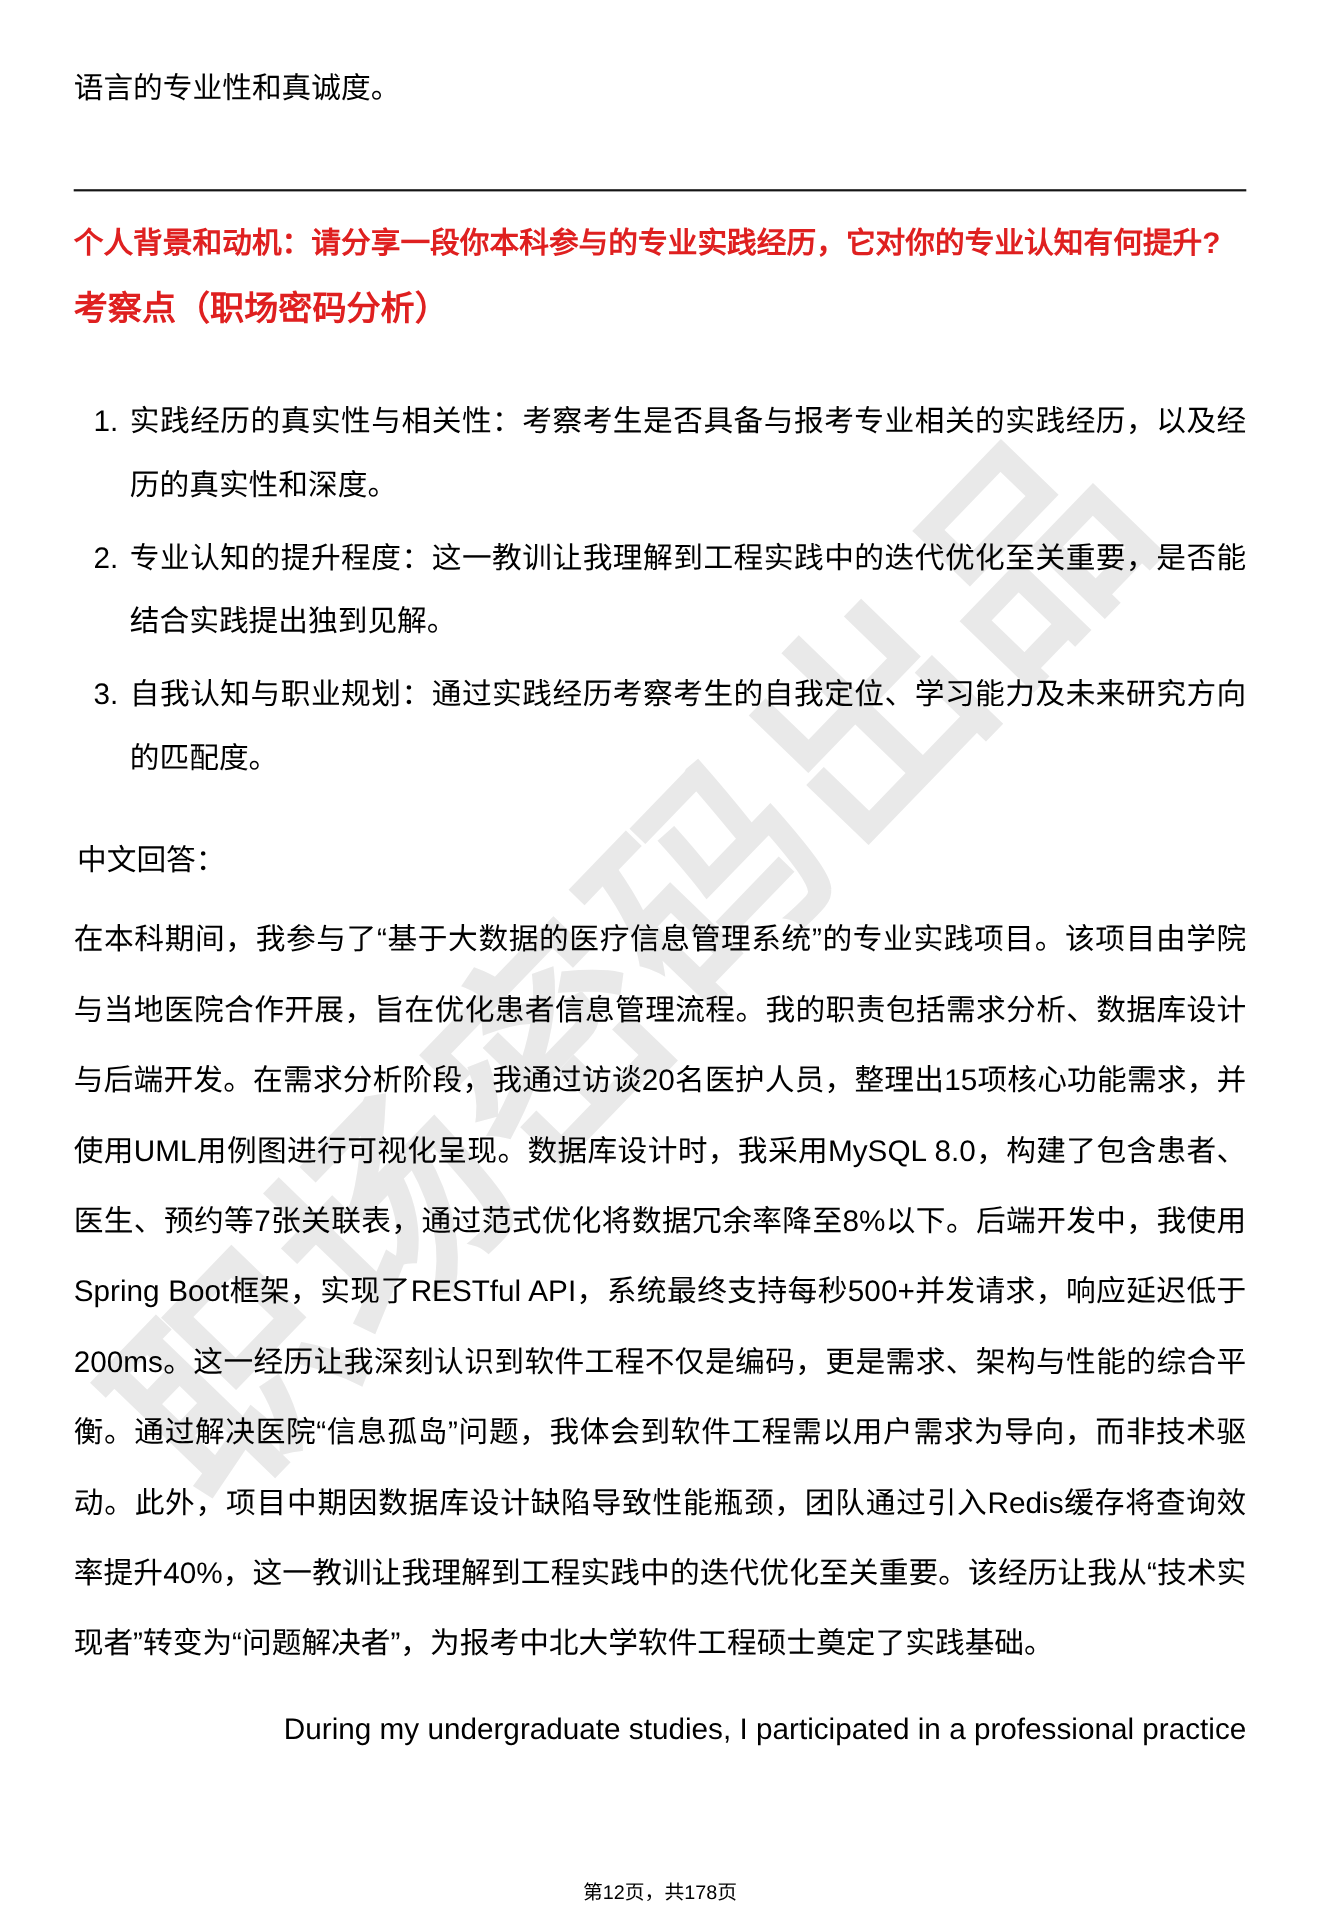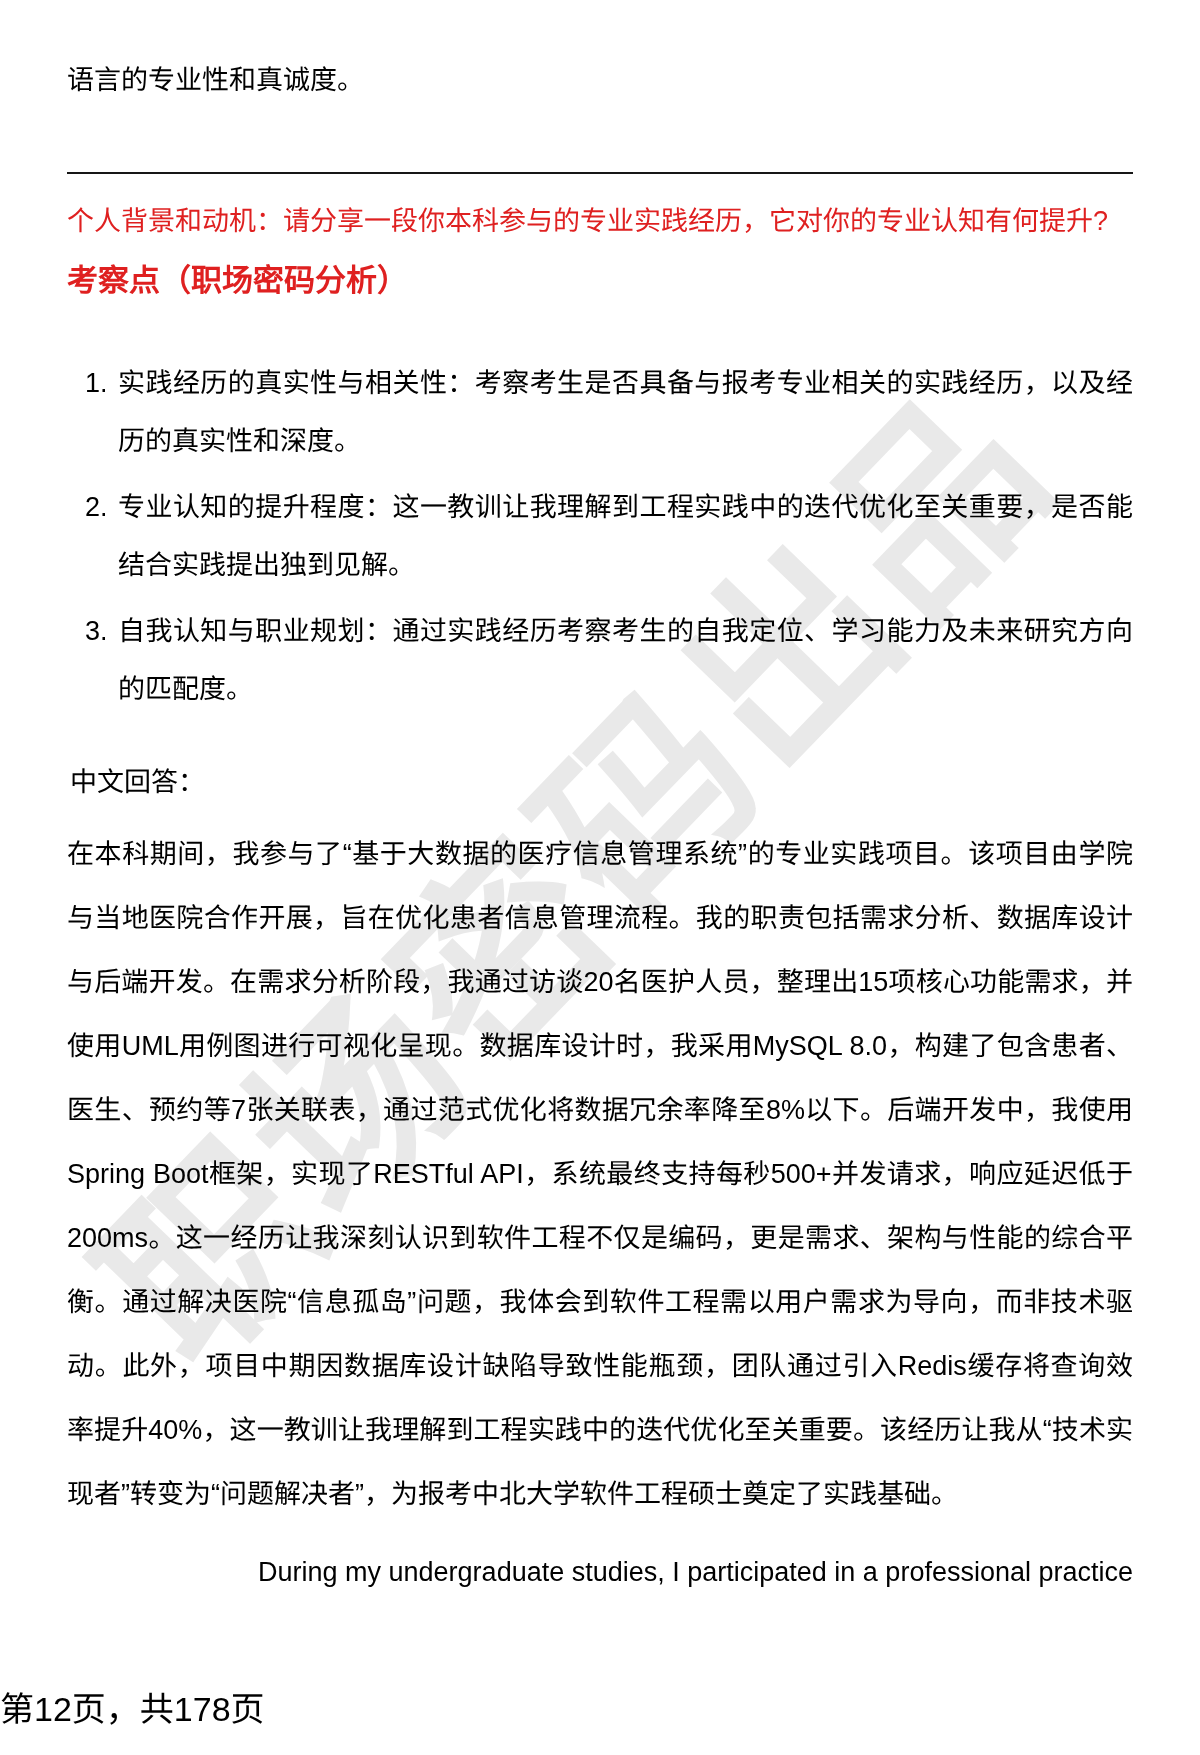--- a/index.html
+++ b/index.html
@@ -51,21 +51,21 @@
   }
   .divider {
     height: 2px;
     background: var(--divider);
     margin-top: 74px;
   }
   .question {
     margin: 24px 0 0;
     font-size: 27px;
     line-height: 46px;
-    font-weight: 400;
+    font-weight: 700;
     color: var(--accent);
   }
   .points-heading {
     margin: 20px 0 16px;
     font-size: 31px;
     line-height: 34px;
     font-weight: 700;
     color: var(--accent);
   }
   .points {
@@ -102,21 +102,22 @@
   .answer.english {
     margin: 26px 0 0;
     text-align: right;
     line-height: 40px;
   }
   .footer {
     position: absolute;
     left: 0;
     bottom: 24px;
     width: 100%;
-    font-size: 34px;
+    text-align: center;
+    font-size: 18px;
     z-index: 1;
   }
 </style>
 </head>
 <body>
 
 <div class="page">
 
   <div class="watermark">职场密码出品</div>
 

